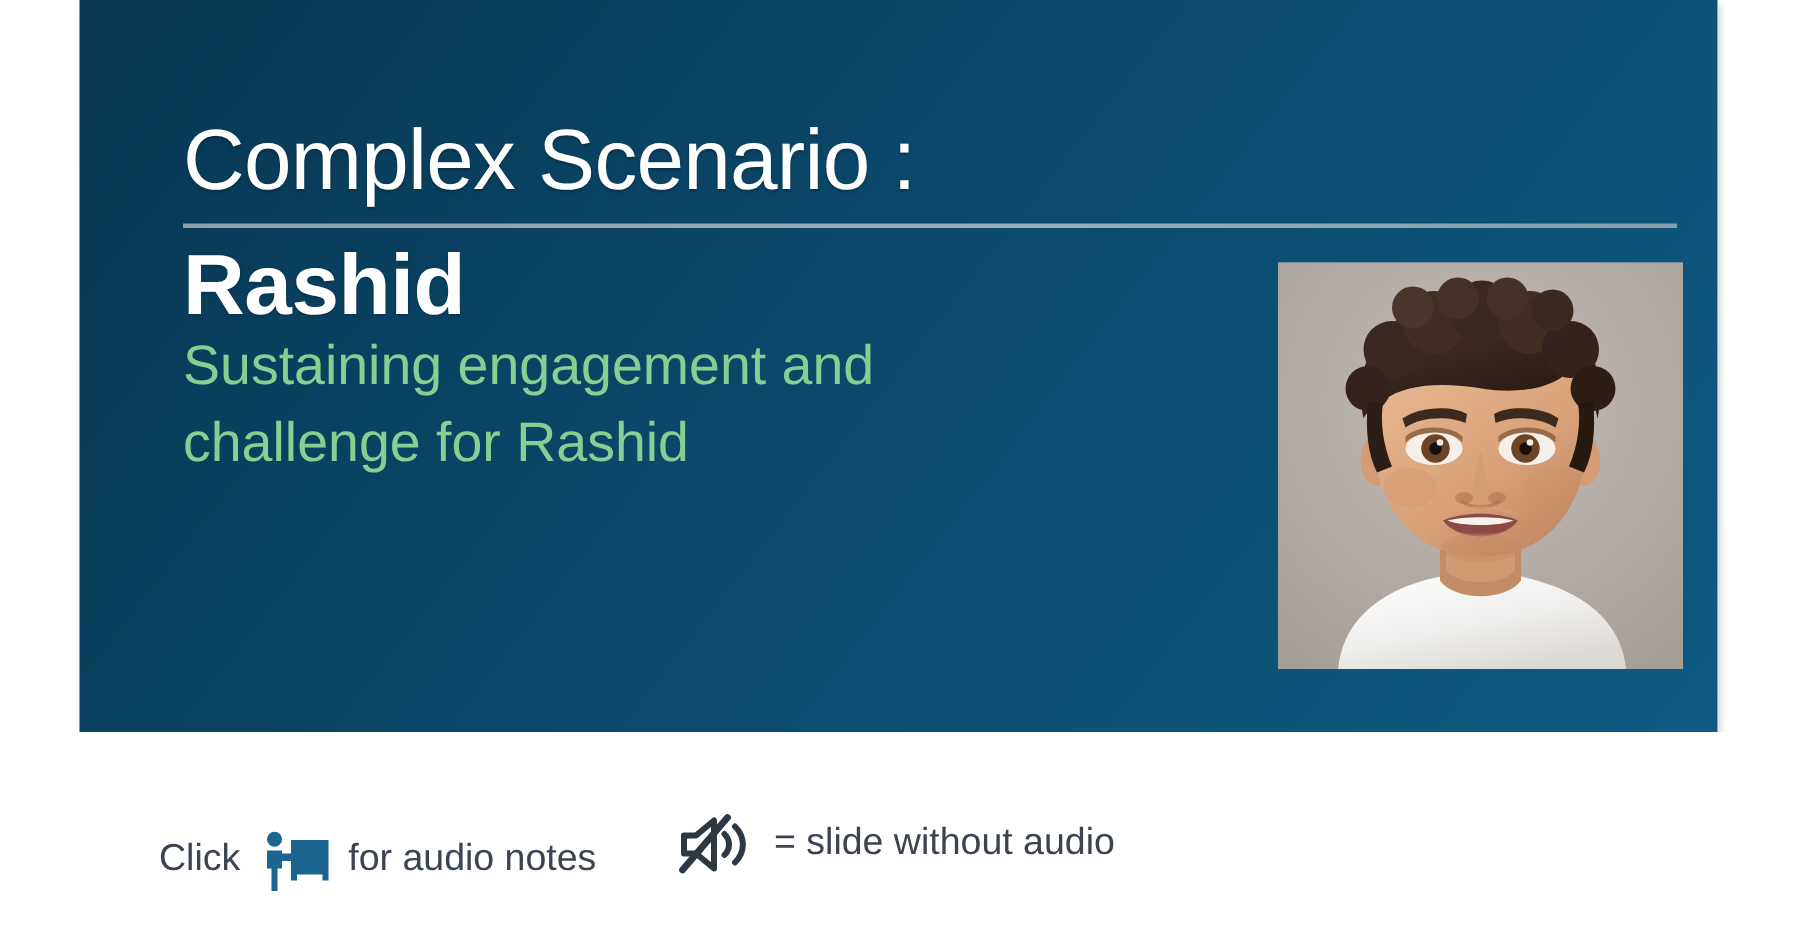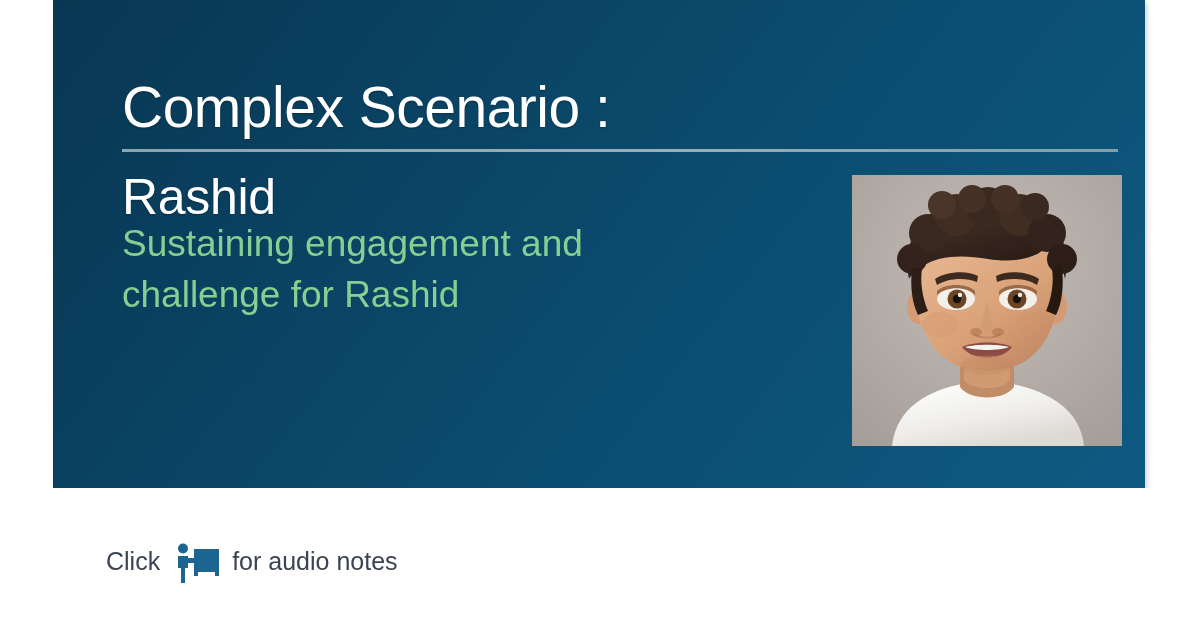--- a/index.html
+++ b/index.html
@@ -58,23 +58,23 @@
     text-shadow: 0 1px 2px rgba(0,0,0,0.25);
   }
   .title-rule {
     margin-top: 11px;
     height: 3px;
     width: 996px;
     background: linear-gradient(90deg,#93a9b4 0%, #9fb3bd 55%, #8aa2ae 100%);
     opacity: 0.95;
   }
   .title-line2 {
-    margin-top: 19px;
-    font-size: 50px;
-    font-weight: 400;
+    margin-top: 9px;
+    font-size: 57px;
+    font-weight: 700;
     color: #ffffff;
     letter-spacing: -0.3px;
     line-height: 1.05;
     text-shadow: 0 1px 2px rgba(0,0,0,0.25);
   }
 
   .subtitle {
     position: absolute;
     left: 69px;
     top: 218px;
@@ -107,21 +107,21 @@
     position: absolute;
     left: 0;
     top: 488px;
     width: 1200px;
     height: 142px;
     background: #ffffff;
   }
   .legend {
     position: absolute;
     left: 106px;
-    top: 52px;
+    top: 63px;
     display: flex;
     align-items: center;
     gap: 0px;
     text-align: right;
   }
   .legend-text {
     font-size: 25px;
     color: #3c4451;
     font-weight: 400;
     white-space: nowrap;
@@ -277,15 +277,29 @@
 
           <path d="M4 14 H14 V26 H11 V41 H7 V26 H4 Z" fill="#1b6590"></path>
 
           <path d="M13 16 H27 V21 H13 Z" fill="#1b6590"></path>
         </svg>
       </span>
 
       <span class="legend-text">for audio notes</span>
     </div>
 
+    <div class="legend2">
+      <span class="audio-icon">
+        <svg viewBox="0 0 54 42" width="54" height="42" aria-hidden="true">
+
+          <path d="M4 15 H12 L24 5 V37 L12 27 H4 Z" fill="none" stroke="#2e3744" stroke-width="4" stroke-linejoin="round"></path>
+
+          <path d="M31 14 C35 18 35 24 31 28" fill="none" stroke="#2e3744" stroke-width="4" stroke-linecap="round"></path>
+          <path d="M38 9 C45 16 45 26 38 33" fill="none" stroke="#2e3744" stroke-width="4" stroke-linecap="round"></path>
+
+          <path d="M3 38 L33 3" stroke="#2e3744" stroke-width="4.5" stroke-linecap="round"></path>
+        </svg>
+      </span>
+      <span class="legend-text">= slide without audio</span>
+    </div>
 
   </div>
 </div>
 
 </body></html>

